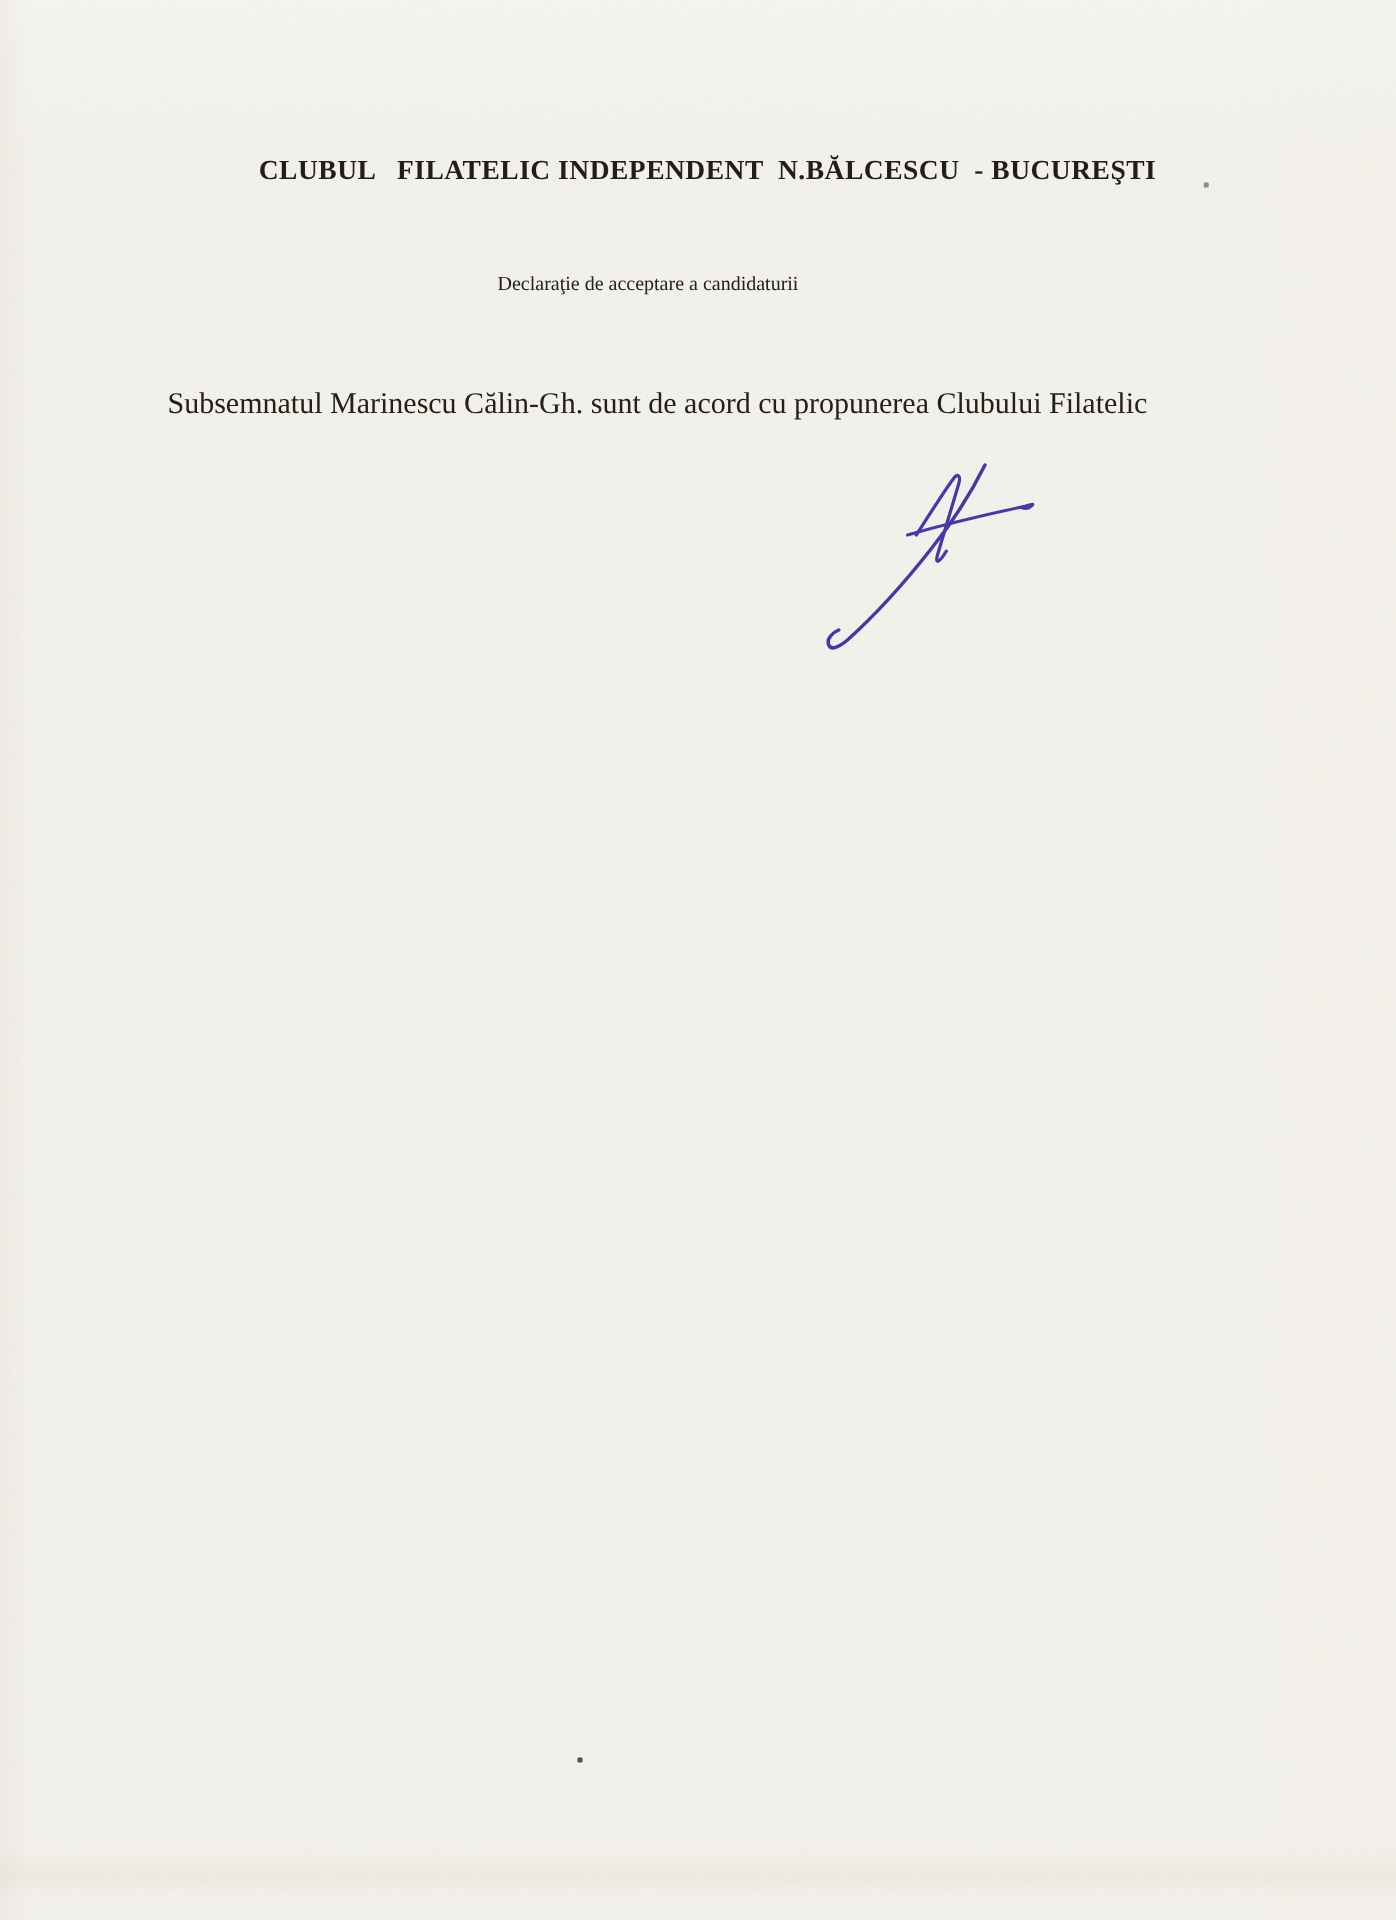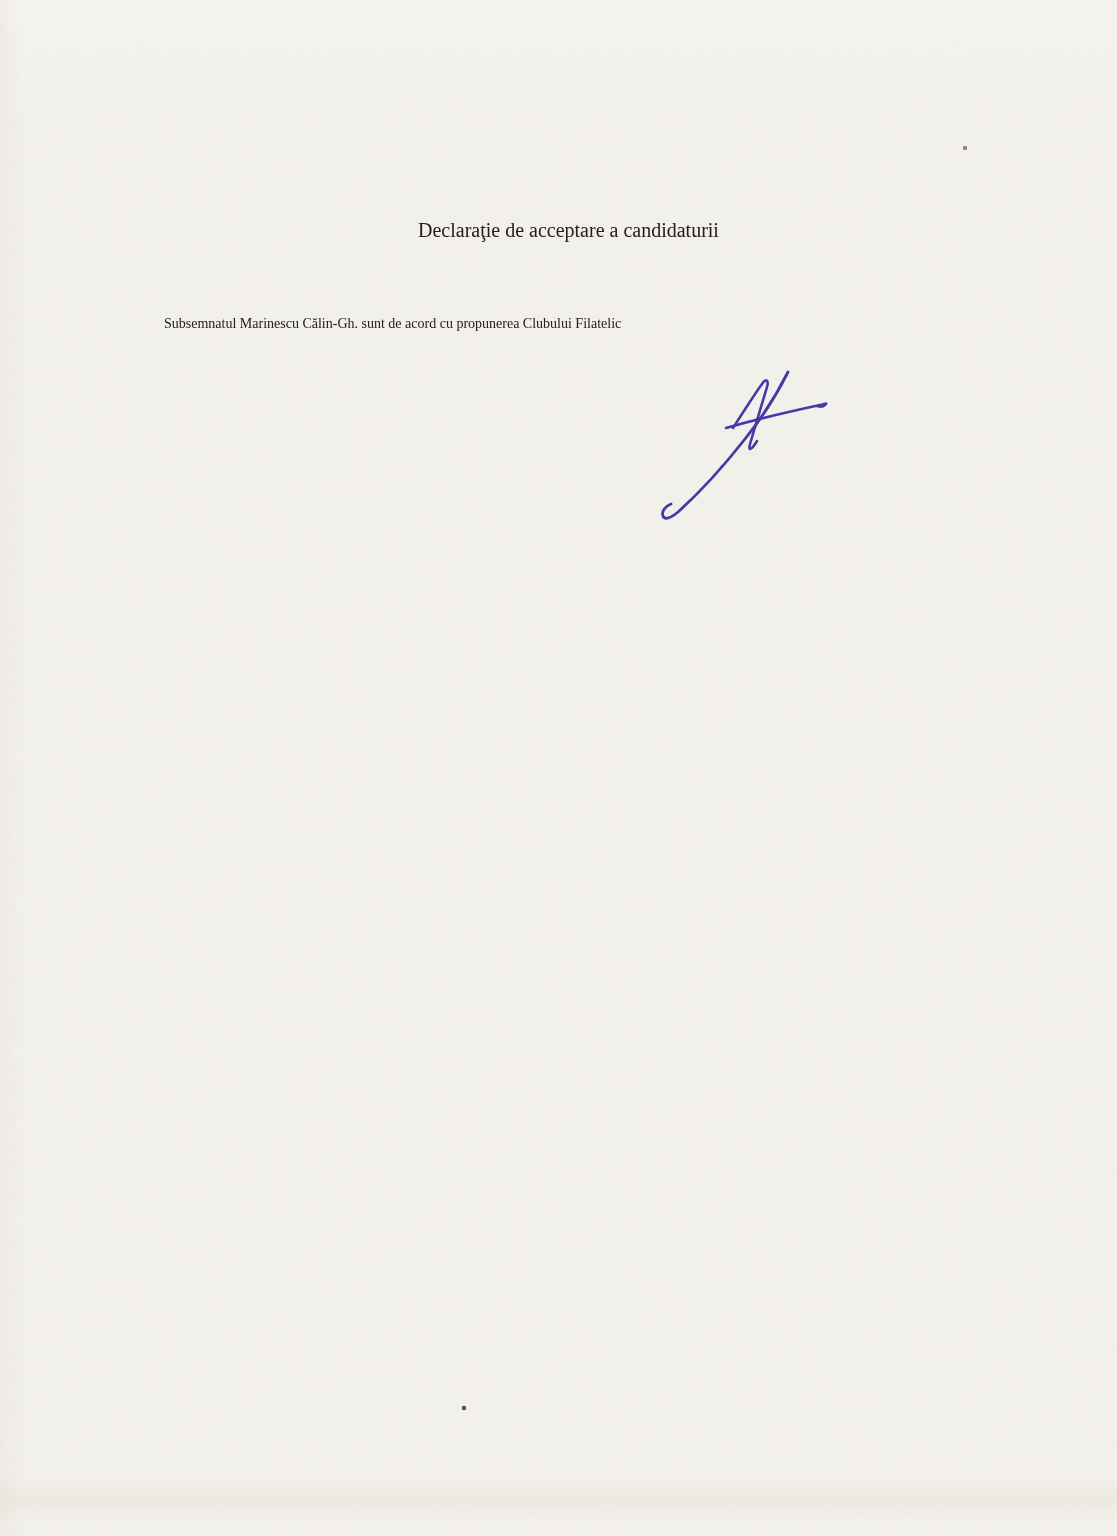--- a/index.html
+++ b/index.html
@@ -34,33 +34,33 @@
     top: 123px;
     margin: 0;
     font-size: 22px;
     font-weight: bold;
     letter-spacing: 0.4px;
     color: #211d19;
     white-space: pre;
   }
   .doc-subtitle {
     position: absolute;
-    left: 418px;
+    left: 398px;
     top: 219px;
-    font-size: 20px;
+    font-size: 16px;
     color: #232019;
     white-space: pre;
   }
   .doc-body {
     position: absolute;
-    left: 164px;
+    left: 134px;
     top: 312px;
     width: 740px;
     margin: 0;
-    font-size: 14px;
+    font-size: 24px;
     line-height: 23.5px;
     color: #232019;
     white-space: pre;
   }
   .signature-svg {
     position: absolute;
     left: 650px;
     top: 360px;
     width: 200px;
     height: 165px;
@@ -104,20 +104,21 @@
 <div class="page">
 
   <svg class="texture" xmlns="http://www.w3.org/2000/svg" width="1117" height="1536">
     <filter id="paperNoise">
       <feTurbulence type="fractalNoise" baseFrequency="0.55" numOctaves="2" stitchTiles="stitch"></feTurbulence>
       <feColorMatrix type="matrix" values="0 0 0 0 0.35  0 0 0 0 0.33  0 0 0 0 0.27  0 0 0 1 0"></feColorMatrix>
     </filter>
     <rect width="1117" height="1536" filter="url(#paperNoise)"></rect>
   </svg>
 
+  <h1 class="doc-title">CLUBUL   FILATELIC INDEPENDENT  N.BĂLCESCU  - BUCUREŞTI</h1>
 
   <div class="doc-subtitle">Declaraţie de acceptare a candidaturii</div>
 
   <p class="doc-body"><span>Subsemnatul Marinescu Călin-Gh. sunt de acord cu propunerea Clubului Filatelic</span><br></p>
 
   <svg class="signature-svg" xmlns="http://www.w3.org/2000/svg" viewBox="0 0 200 165">
     <path stroke-width="2.8" d="M138,12 C126,36 111,59 95,79 C73,107 48,134 28,152 C22,157 15,161 13,156 C11,151 16,146 21,144" stroke="#4639a6"></path>
     <path stroke-width="2.6" d="M83,68 C92,54 106,32 112,24 C116,18 119,20 117,27 C112,44 104,70 100,84 C98,91 101,91 107,81" stroke="#4639a6"></path>
     <path stroke-width="2.5" d="M76,68 C104,60 142,51 170,45 C175,44 178,42 175,45 C173,47 170,47 167,46" stroke="#4639a6"></path>
   </svg>

